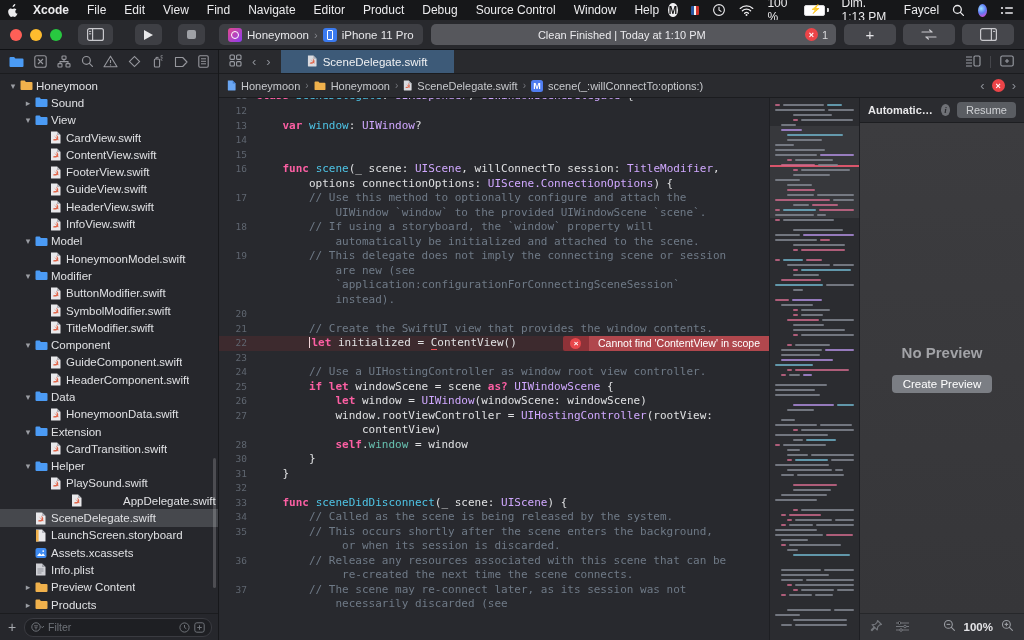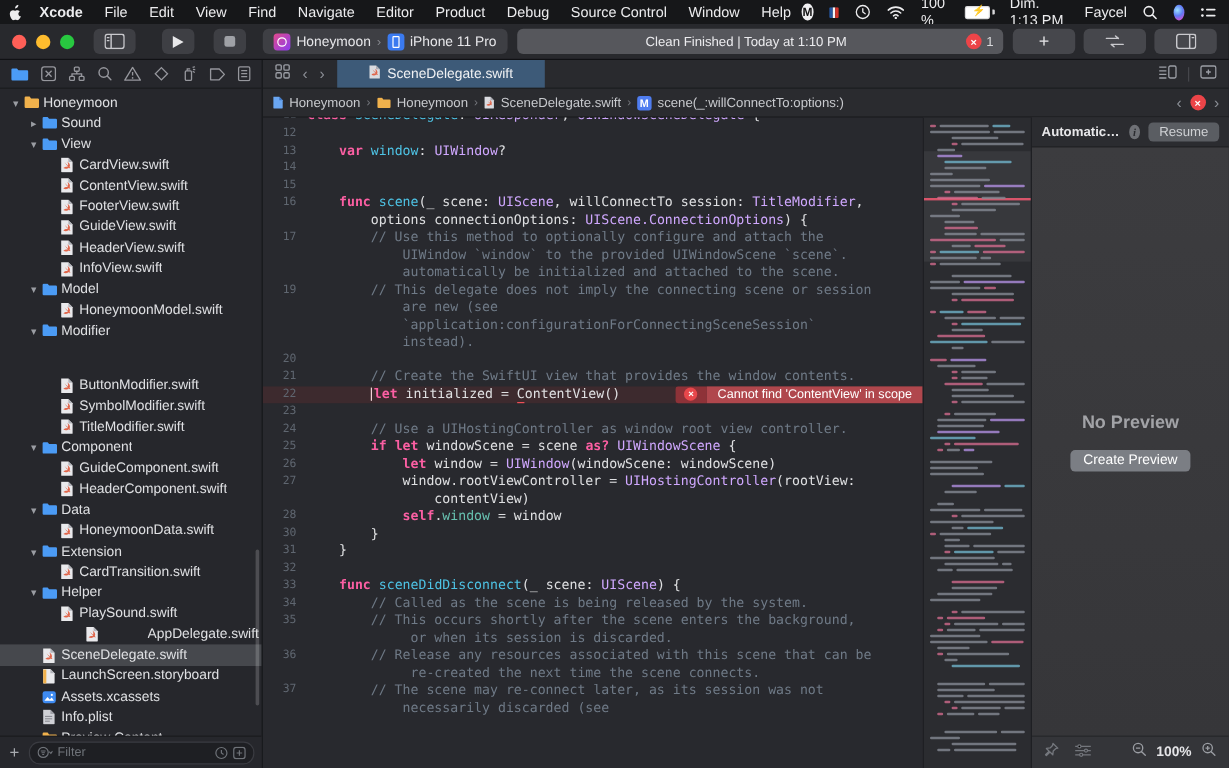--- a/index.html
+++ b/index.html
@@ -452,21 +452,21 @@
           </div>
           <div class="tree-row" style="padding-left: 21px;">
             <span class="tri">▾</span>
             <span class="ficon">
               <svg width="13" height="11" viewBox="0 0 13 11">
                 <path d="M.5 1.5a1 1 0 0 1 1-1h3.2l1.2 1.5h5.6a1 1 0 0 1 1 1v6a1 1 0 0 1-1 1h-10a1 1 0 0 1-1-1z" fill="#4b9bf5"></path>
               </svg>
             </span>
             <span class="flabel">Modifier</span>
           </div>
-          <div class="tree-row" style="padding-left: 36px; margin-top: 28px;">
+          <div class="tree-row" style="padding-left: 36px;">
             <span class="tri"></span>
             <span class="ficon">
               <svg width="11" height="13" viewBox="0 0 11 13">
                 <path d="M1 .5h6L10.5 4v8a.5.5 0 0 1-.5.5H1.5A.5.5 0 0 1 1 12z" fill="#e9e9ec"></path>
                 <path d="M7 .5 10.5 4H7z" fill="#b2b3ba"></path>
                 <path d="M2.8 9c1.6 1 3.5.7 4.5-.3.6.5 1.1.6 1.4.4-.3-.5-.4-.7-.7-1 .9-1.5-.1-3.5-2-4.6.8 1.2 1 2.4.6 3.4C5.7 6.2 4.7 5.3 3.8 4.3c1 1.6 2 2.7 2.8 3.4-1.1.4-2.5-.1-3.8 1.3z" fill="#e0654a"></path>
               </svg>
             </span>
             <span class="flabel">ButtonModifier.swift</span>
           </div>
@@ -795,20 +795,26 @@
               <div class="code-row">
                 <div class="code-inner">
                   <span class="lnum">17</span>
                   <span class="ltxt"><span class="tok-c">        // Use this method to optionally configure and attach the</span></span>
                 </div>
               </div>
               <div class="code-row">
                 <div class="code-inner">
                   <span class="lnum"></span>
                   <span class="ltxt"><span class="tok-c">            UIWindow `window` to the provided UIWindowScene `scene`.</span></span>
+                </div>
+              </div>
+              <div class="code-row">
+                <div class="code-inner">
+                  <span class="lnum">18</span>
+                  <span class="ltxt"><span class="tok-c">        // If using a storyboard, the `window` property will</span></span>
                 </div>
               </div>
               <div class="code-row">
                 <div class="code-inner">
                   <span class="lnum"></span>
                   <span class="ltxt"><span class="tok-c">            automatically be initialized and attached to the scene.</span></span>
                 </div>
               </div>
               <div class="code-row">
                 <div class="code-inner">

